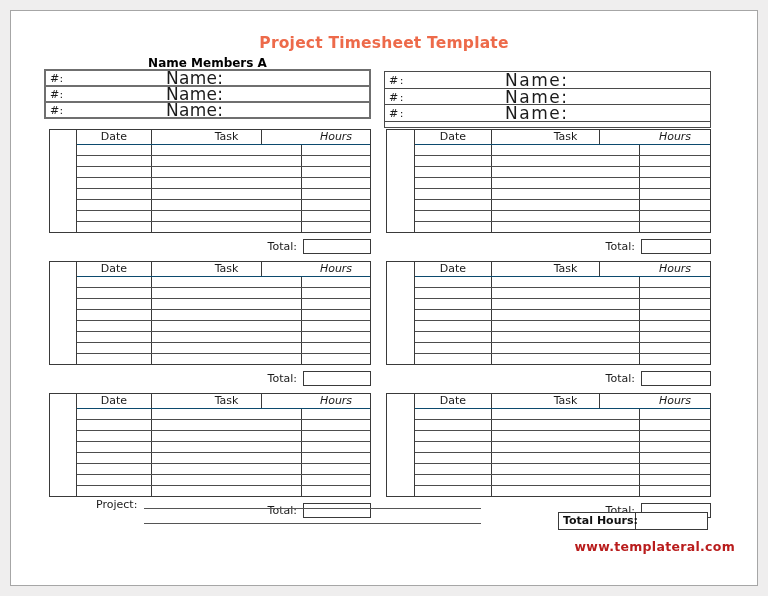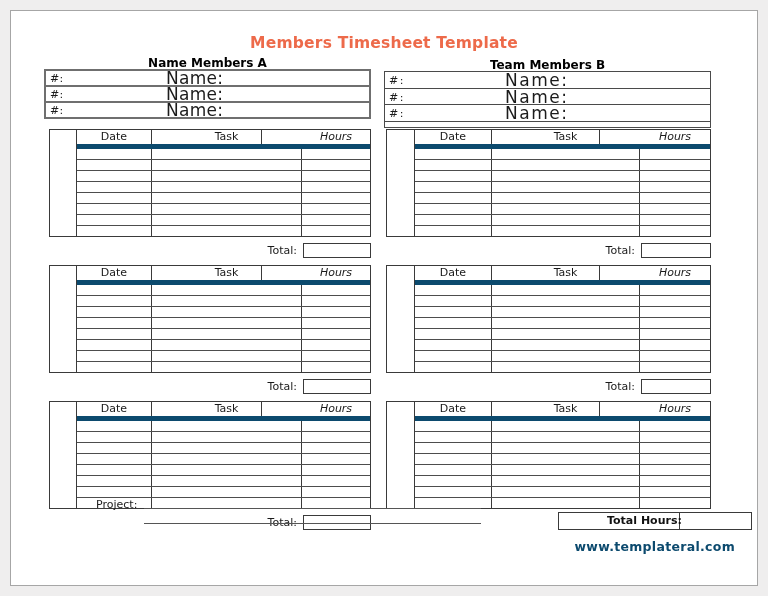--- a/index.html
+++ b/index.html
@@ -36,21 +36,21 @@
   .col-a .m-num,.col-a .m-name{letter-spacing:.3px;}
   .m-strip{height:5px;border-top:1px solid #4a4a4a;}
 
   
   .blocks{position:absolute;top:118px;left:var(--tml);width:var(--tw);}
   .block{margin-bottom:7px;}
   .t-table{display:flex;border:1px solid #3a3a3a;box-sizing:border-box;
     width:var(--tw);background:#fff;}
   .t-narrow{width:var(--wn);box-sizing:border-box;border-right:1px solid #3a3a3a;}
   .t-main{flex:1;display:flex;flex-direction:column;}
-  .t-head{display:flex;height:14px;border-bottom:5px solid #0c4a6e;gap:40px;}
+  .t-head{display:flex;height:14px;border-bottom:1px solid #0c4a6e;gap:40px;}
   .t-head .t-cell{font-size:11px;color:#1a1a1a;text-align:center;
     line-height:14px;}
   .t-body{display:flex;flex-direction:column;}
   .t-row{display:flex;height:10px;border-bottom:1px solid #4d4d4d;}
   .t-row:last-child{border-bottom:none;}
   .t-cell{box-sizing:border-box;}
   .c-date{width:var(--wd);border-right:1px solid #3a3a3a;}
   .c-task{flex:1;border-right:1px solid #3a3a3a;}
   .c-hours{width:var(--wh);font-style:italic;}
   .t-total{display:flex;justify-content:flex-end;align-items:center;
@@ -59,32 +59,32 @@
   .total-box{width:var(--wh);height:15px;border:1px solid #3a3a3a;
     box-sizing:border-box;background:#fff;font-size:10px;}
 
   
   .remarks-label{position:absolute;left:85px;top:487px;font-size:11px;color:#1c1c1c;}
   .remarks-line{position:absolute;left:133px;width:337px;height:0;
     border-top:1.5px solid #555;}
   .remarks-line-1{top:497px;}
   .remarks-line-2{top:512px;}
   .total-hours-box{position:absolute;left:547px;top:501px;width:148px;height:16px;
-    border:1.5px solid #3a3a3a;box-sizing:content-box;display:flex;background:#fff;padding-left:44px;}
+    border:1.5px solid #3a3a3a;box-sizing:content-box;display:flex;background:#fff;}
   .th-label{width:77px;box-sizing:border-box;border-right:1px solid #3a3a3a;
     font-size:11px;font-weight:bold;line-height:16px;padding-left:4px;
     white-space:nowrap;color:#111;}
   .th-value{flex:1;font-size:11px;line-height:16px;}
 </style>
 </head>
 <body>
 
 <div class="page">
 
-  <div class="title" style="color: rgb(237, 106, 74);">Members Timesheet Template</div>
+  <div class="title" style="color: rgb(237, 106, 74);">Project Timesheet Template</div>
 
   <div class="col col-a">
     <div class="col-heading">Name Members A</div>
     <div class="member-box">
       <div class="m-row">
         <span class="m-num">#:</span>
         <span class="m-name">Name:</span>
       </div>
       <div class="m-row">
         <span class="m-num">#:</span>
@@ -269,21 +269,20 @@
     </div>
     <div class="t-total">
       <span class="total-label">Total:</span>
       <span class="total-box"></span>
     </div>
   </div>
 </div>
   </div>
 
   <div class="col col-b">
-    <div class="col-heading">Team Members B</div>
     <div class="member-box">
       <div class="m-row">
         <span class="m-num">#:</span>
         <span class="m-name">Name:</span>
       </div>
       <div class="m-row">
         <span class="m-num">#:</span>
         <span class="m-name">Name:</span>
       </div>
       <div class="m-row">
@@ -474,15 +473,15 @@
 
   <div class="remarks-label">Project:</div>
   <div class="remarks-line remarks-line-1"></div>
   <div class="remarks-line remarks-line-2"></div>
 
   <div class="total-hours-box">
     <div class="th-label">Total Hours:</div>
     <div class="th-value"></div>
   </div>
 
-  <div class="website" style="color: #0c4a6e;">www.templateral.com</div>
+  <div class="website" style="color: #b91c1c;">www.templateral.com</div>
 
 </div>
 
 </body></html>

